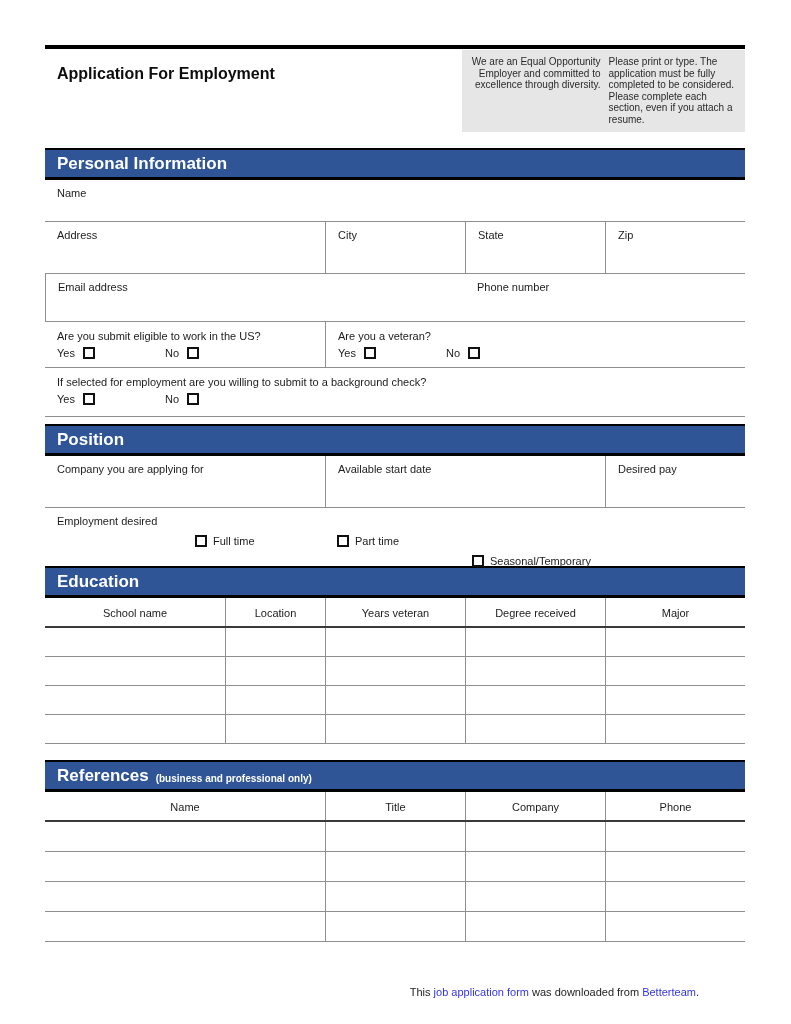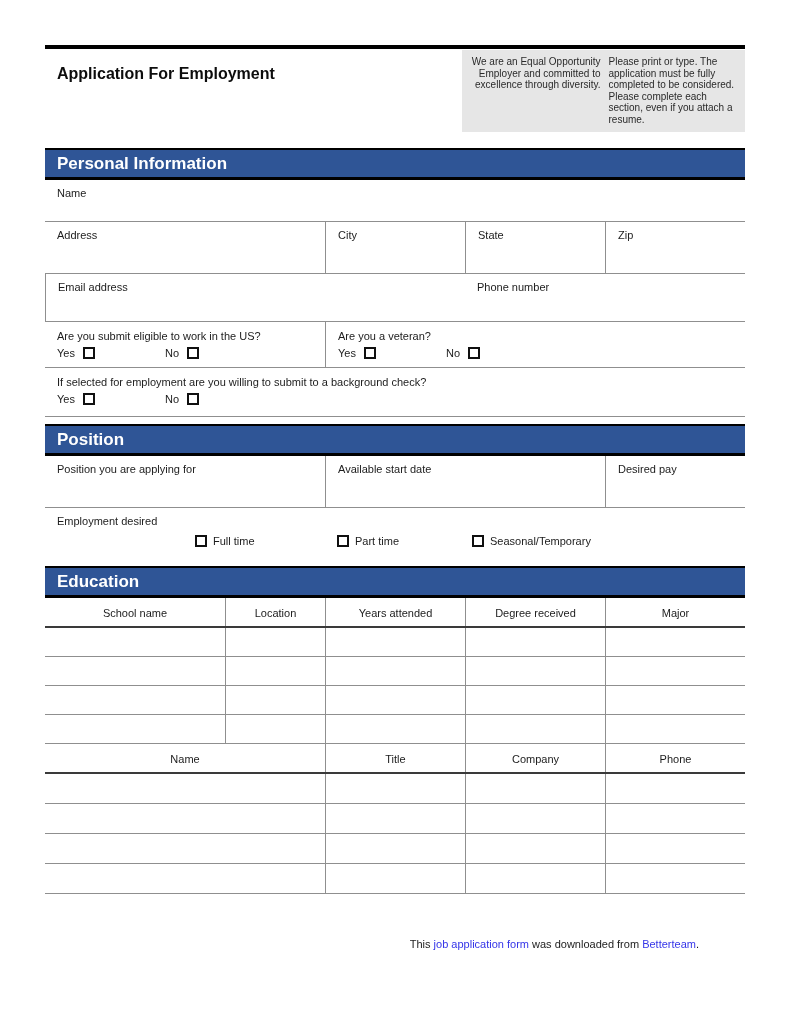--- a/index.html
+++ b/index.html
@@ -42,21 +42,21 @@
 
   .q { padding: 8px 0 5px 12px; font-size: 11px; }
   .yn { padding-left: 12px; font-size: 11px; display: flex; align-items: center; text-align: right; }
   .cb { display: inline-block; width: 12px; height: 12px; border: 2px solid #101010; background: #fff; flex: none; }
   .yn .cb { margin-left: 8px; }
   .yn .no-lbl { margin-left: 70px; }
 
   .emp-row { position: relative; height: 52px; }
   .emp-opt { position: absolute; top: 27px; display: flex; font-size: 11px; }
   .emp-opt .cb { margin-right: 6px; }
-  .opt1 { left: 150px; } .opt2 { left: 292px; } .opt3 { left: 427px; }
+  .opt1 { left: 150px; } .opt2 { left: 292px; } .opt3 { left: 427px; margin-top: 20px; }
 
   .thead { display: flex; height: 30px; border-bottom: 2px solid #3a3a3a; }
   .th { font-size: 11px; text-align: center; padding-top: 9px; height: 100%; }
   .trow { display: flex; height: 29px; border-bottom: 1px solid #8f8f8f; }
   .trow.r30 { height: 30px; }
   .td { height: 100%; }
 
   .footer { margin-top: 44px; font-size: 11px; text-align: right; padding-right: 46px; color: #1c1c1c; }
   .flink { color: #3434E8; text-decoration: none; cursor: pointer; }
 </style>
@@ -145,21 +145,21 @@
         </div>
       </div>
     </div>
 
     <div class="section-bar mt7">
       <span>Position</span>
     </div>
 
     <div class="frow h52">
       <div class="cell w280">
-        <span class="lbl">Position you are applying for</span>
+        <span class="lbl">Company you are applying for</span>
       </div>
       <div class="cell w280 vl">
         <span class="lbl">Available start date</span>
       </div>
       <div class="cell w140 vl">
         <span class="lbl">Desired pay</span>
       </div>
     </div>
 
     <div class="emp-row">
@@ -178,21 +178,21 @@
       </div>
     </div>
 
     <div class="section-bar mt6">
       <span>Education</span>
     </div>
 
     <div class="thead">
       <div class="th w180">School name</div>
       <div class="th w100 vl">Location</div>
-      <div class="th w140 vl">Years attended</div>
+      <div class="th w140 vl">Years veteran</div>
       <div class="th w140 vl">Degree received</div>
       <div class="th w140 vl">Major</div>
     </div>
     <div class="trow">
       <div class="td w180"></div>
       <div class="td w100 vl"></div>
       <div class="td w140 vl"></div>
       <div class="td w140 vl"></div>
       <div class="td w140 vl"></div>
     </div>
@@ -211,20 +211,24 @@
       <div class="td w140 vl"></div>
     </div>
     <div class="trow">
       <div class="td w180"></div>
       <div class="td w100 vl"></div>
       <div class="td w140 vl"></div>
       <div class="td w140 vl"></div>
       <div class="td w140 vl"></div>
     </div>
 
+    <div class="section-bar mt16">
+      <span>References</span>
+      <span class="bar-sub">(business and professional only)</span>
+    </div>
 
     <div class="thead">
       <div class="th w280">Name</div>
       <div class="th w140 vl">Title</div>
       <div class="th w140 vl">Company</div>
       <div class="th w140 vl">Phone</div>
     </div>
     <div class="trow r30">
       <div class="td w280"></div>
       <div class="td w140 vl"></div>

